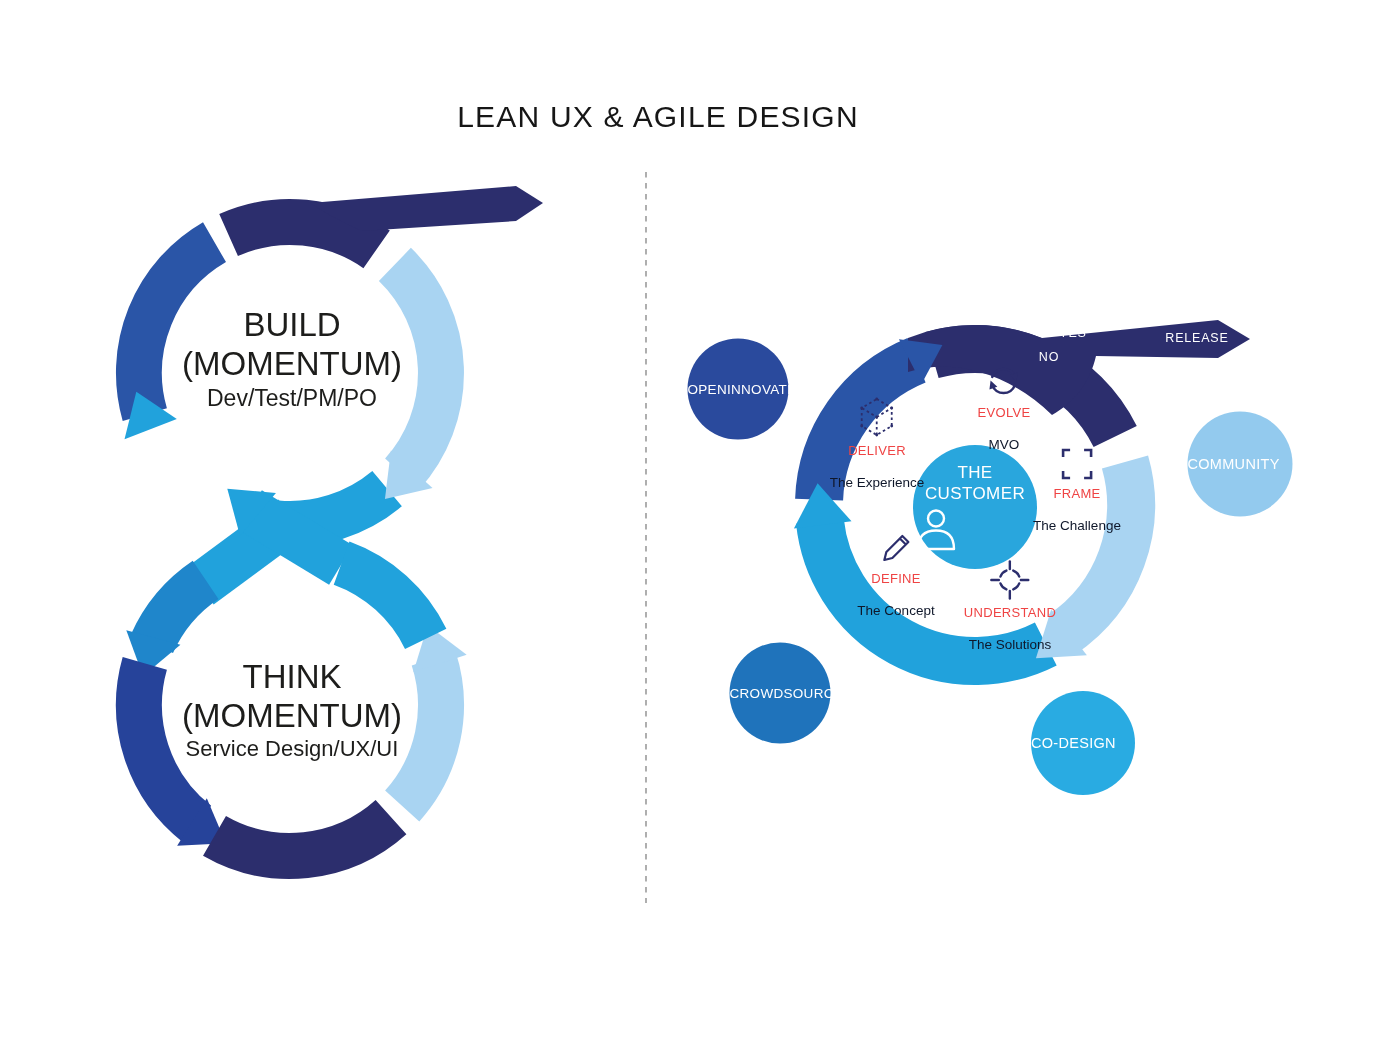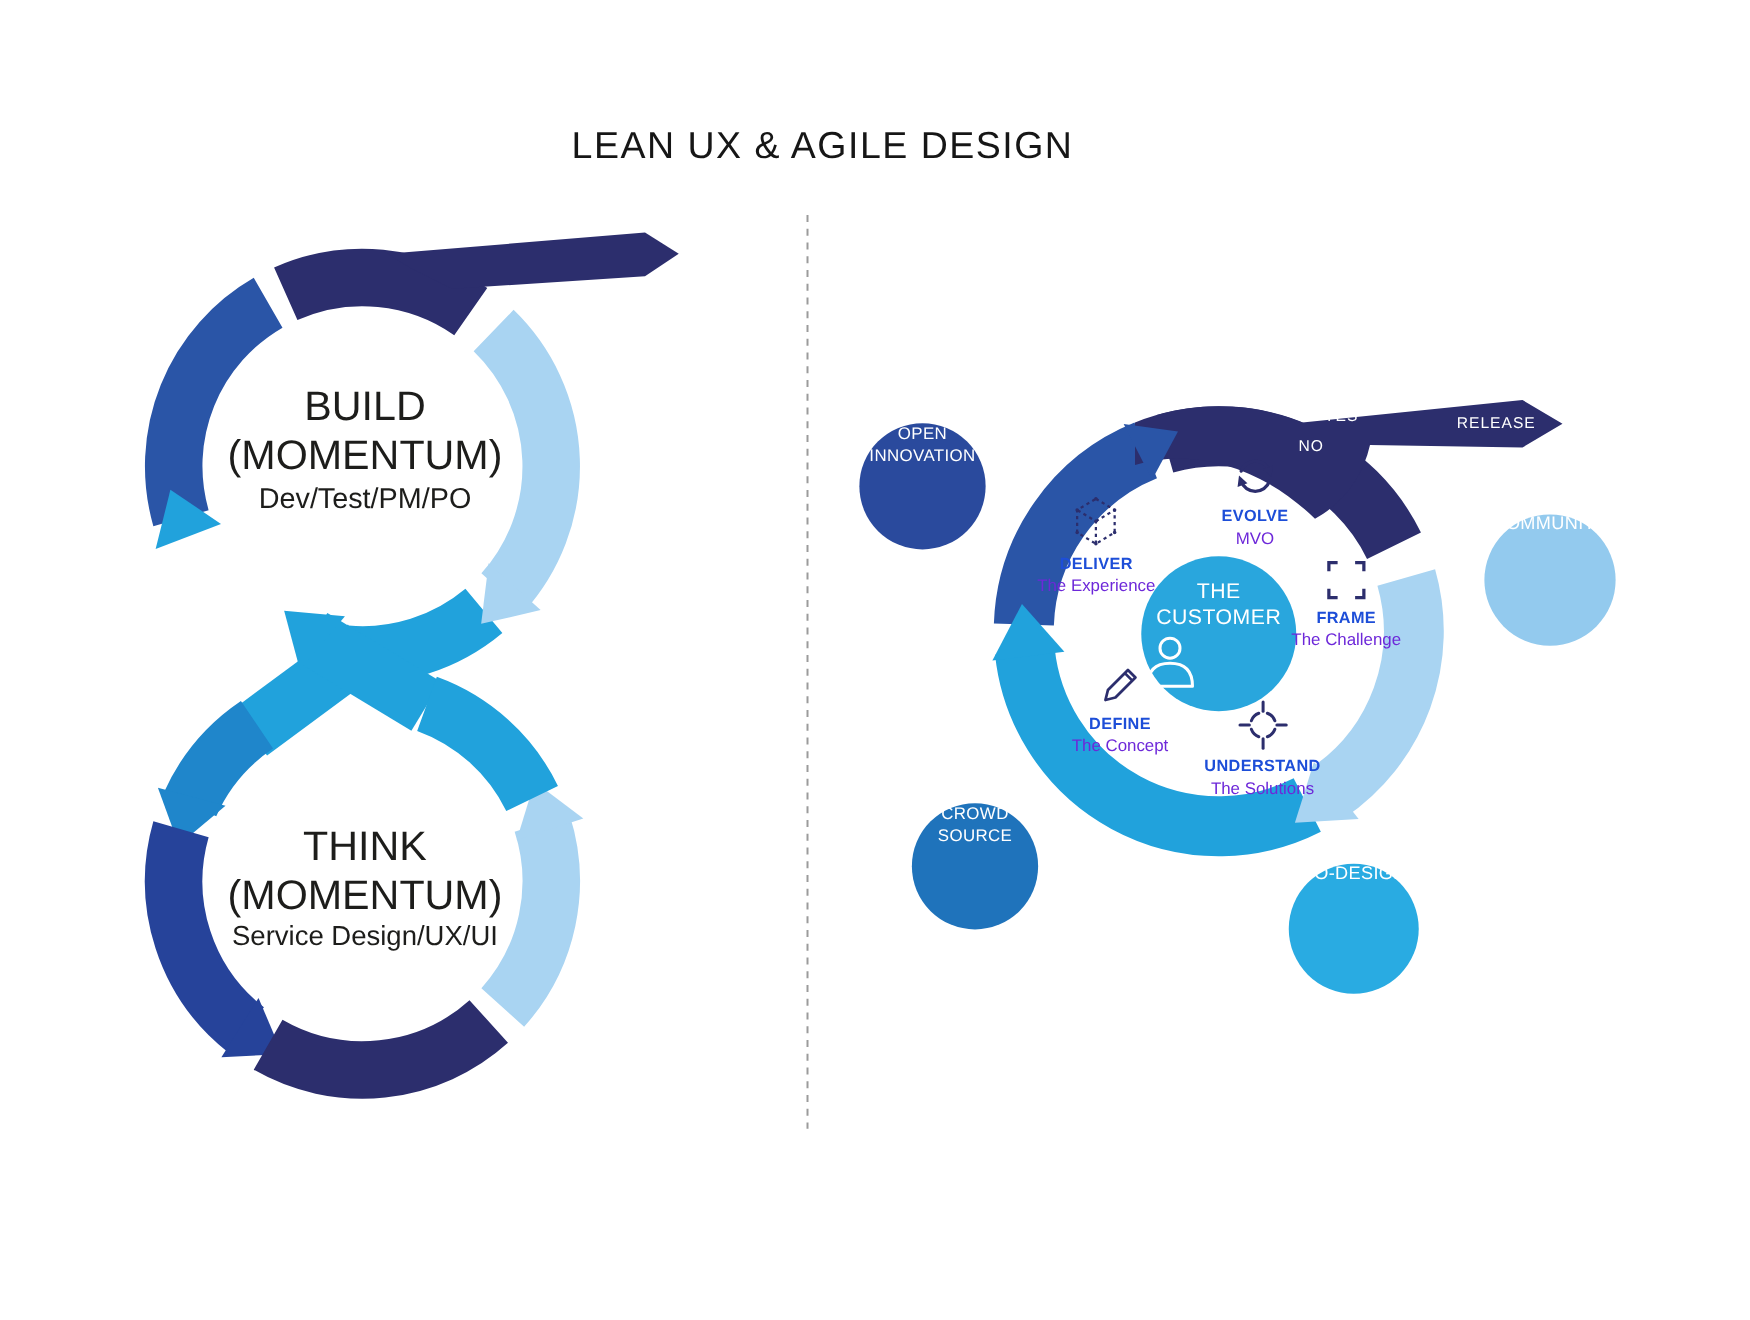--- a/index.html
+++ b/index.html
@@ -16,24 +16,24 @@
   .decision{position:absolute;transform:translate(-50%,-50%);color:#fff;
             font-size:12.5px;letter-spacing:.8px;white-space:nowrap}
   .customer{position:absolute;left:913px;top:445px;width:124px;height:124px;
             border-radius:50%;background:#29a6dd;color:#fff;display:flex;
             flex-direction:column;justify-content:center;
             font-size:17px;line-height:21px;letter-spacing:.4px;text-align:center}
   .customer svg{margin-top:4px}
   .step{position:absolute;transform:translateX(-50%);display:flex;
         flex-direction:column;align-items:center;text-align:center;white-space:nowrap}
   .step .icon{margin-bottom:5px}
-  .step .name{font-size:13px;font-weight:700;color:#1d4ed8;letter-spacing:.3px}
-  .step .detail{font-size:13.5px;color:#6d28d9;margin-top:3px}
+  .step .name{font-size:13px;font-weight:400;color:#ef4444;letter-spacing:.3px}
+  .step .detail{font-size:13.5px;color:#0f172a;margin-top:17px}
   .satellite{position:absolute;transform:translate(-50%,-50%);border-radius:50%;
-             color:#fff;display:flex;flex-direction:column;align-items:center;
+             color:#fff;display:flex;flex-direction:row;align-items:center;
              justify-content:flex-start;text-align:center;font-size:13.5px;
              line-height:17px;letter-spacing:.3px}
   .sat-open{left:738px;top:389px;width:101px;height:101px;background:#2a4a9d}
   .sat-community{left:1240px;top:464px;width:105px;height:105px;background:#93caee;font-size:14.5px}
   .sat-crowd{left:780px;top:693px;width:101px;height:101px;background:#1f73bb}
   .sat-codesign{left:1083px;top:743px;width:104px;height:104px;background:#29abe2;font-size:14.5px}
 </style>
 </head>
 <body>
 

